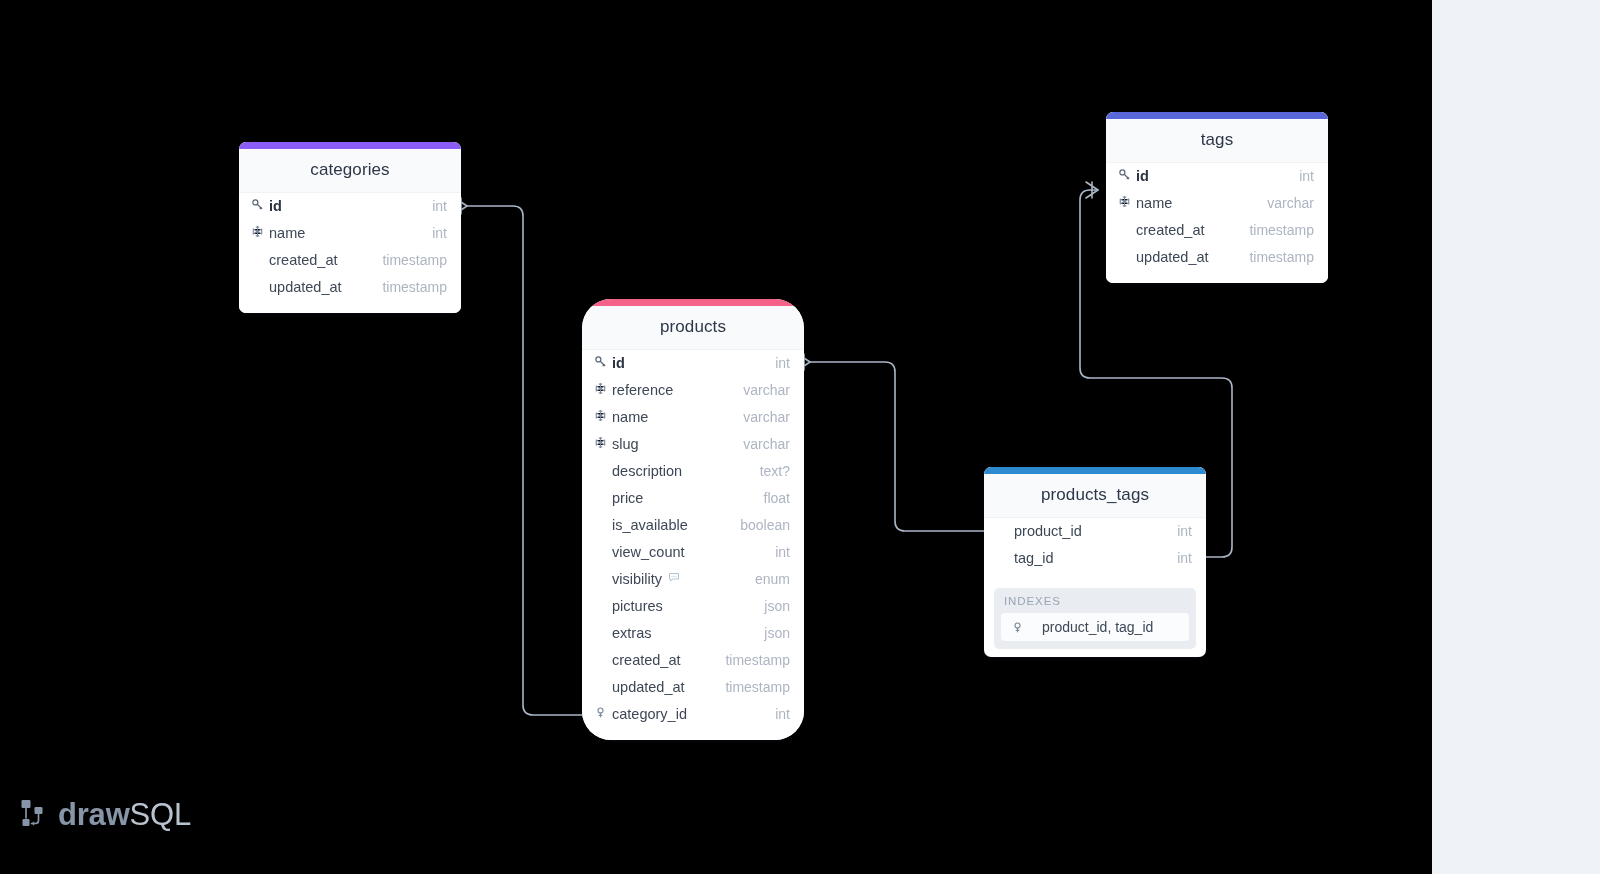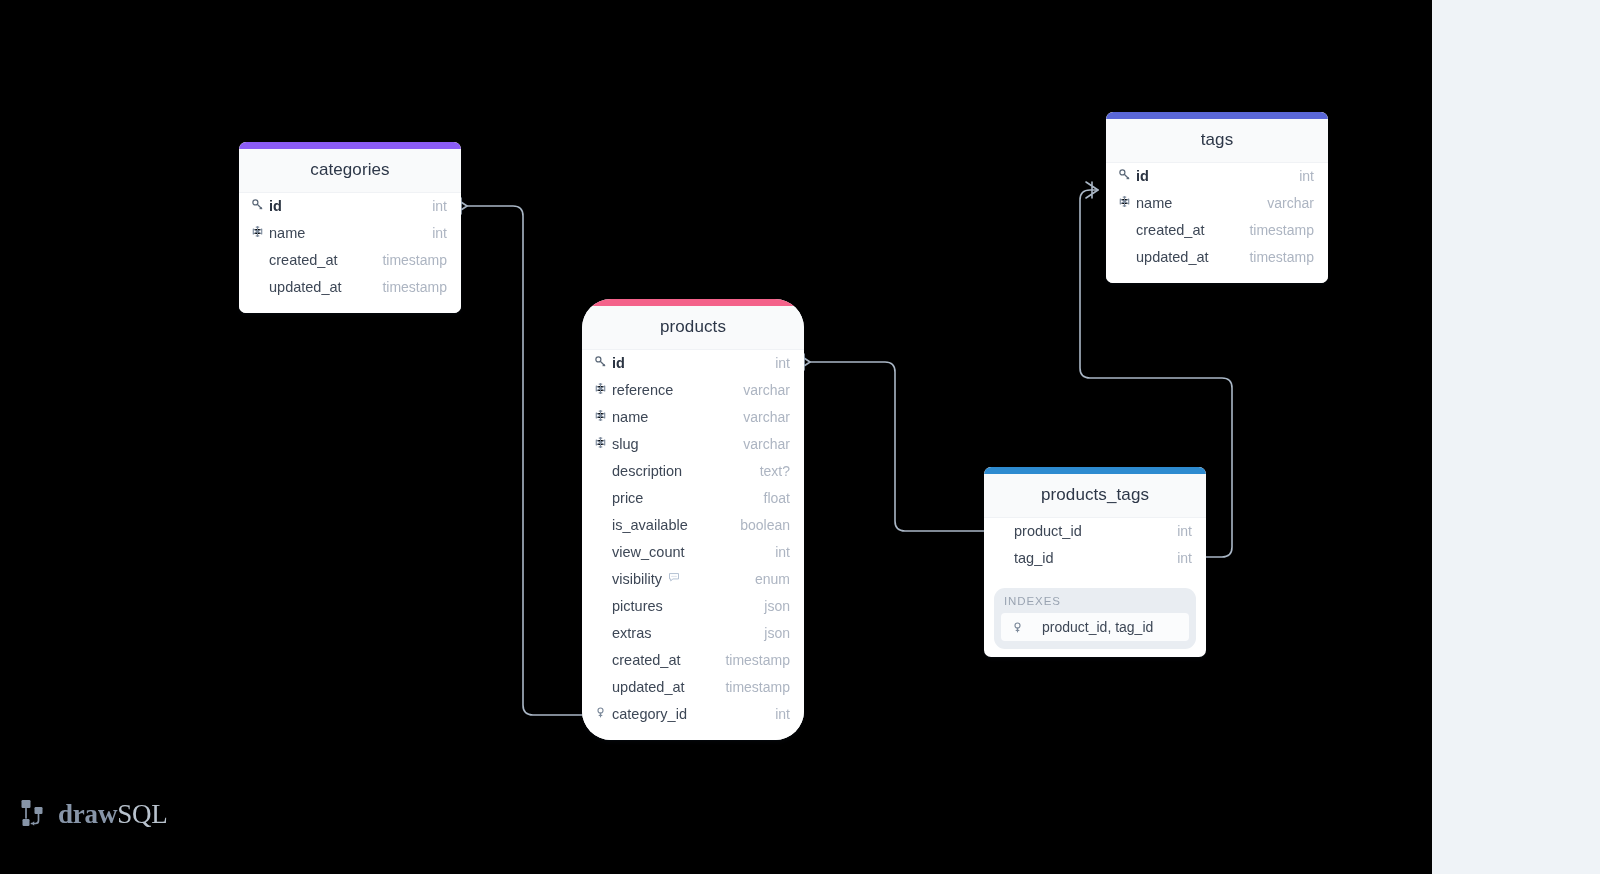--- a/index.html
+++ b/index.html
@@ -62,21 +62,21 @@
     margin-right: 3px;
   }
   .col-name { flex: 0 0 auto; color: #3d4756; }
   .col-name.bold { font-weight: bold; color:#2b3442; }
   .col-spacer { flex: 1 1 auto; }
   .col-type { color: #adb5c2; font-size: 14px; }
   .inline-icon { margin-left: 6px; display:inline-flex; vertical-align:middle; }
   .idx-wrap {
     margin: 4px 10px 8px 10px;
     background: #e9edf2;
-    border-radius: 11px;
+    border-radius: 5px;
     padding: 7px 7px 8px 7px;
   }
   .idx-label {
     font-size: 11.5px;
     color: #9aa4b2;
     letter-spacing: 0.9px;
     padding: 0 2px 6px 3px;
   }
   .idx-item {
     background: #fbfcfd;
@@ -92,22 +92,22 @@
   .idx-item .col-icon { margin-right: 6px; }
   .logo {
     position: absolute;
     left: 19px; top: 798px;
     display: flex;
     align-items: center;
     user-select: none;
   }
   .logo-mark { margin-right: 9px; display:flex; align-items:center; }
   .logo-text {
-    font-family: Liberation Serif, serif;
-    font-size: 27px;
+    font-family: Liberation Sans, sans-serif;
+    font-size: 31px;
     letter-spacing: -0.2px;
     line-height: 1;
   }
   .logo-draw { font-weight: bold; color: #8795a8; }
   .logo-sql { font-weight: normal; color: #b9c3ce; }
 </style>
 </head>
 <body>
 
 <div id="canvas">

